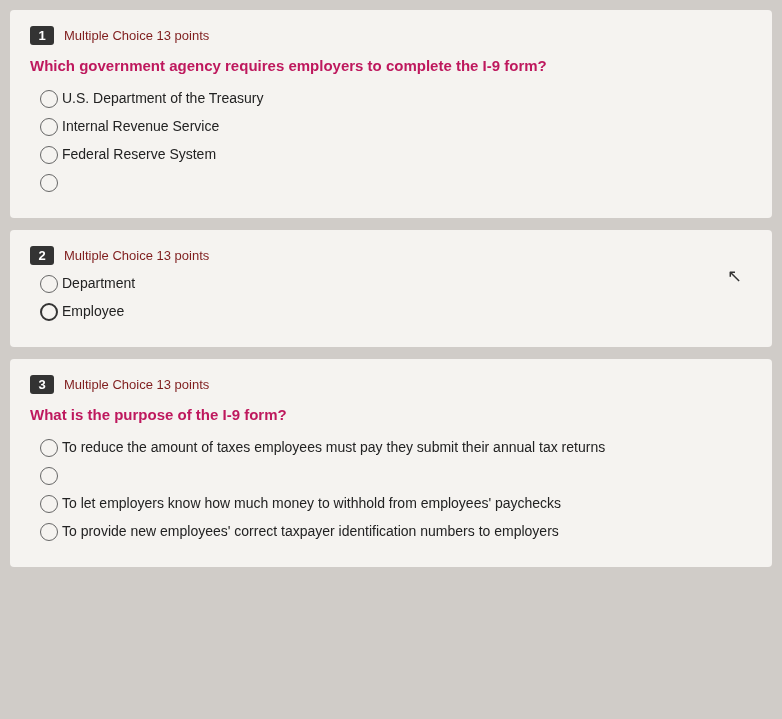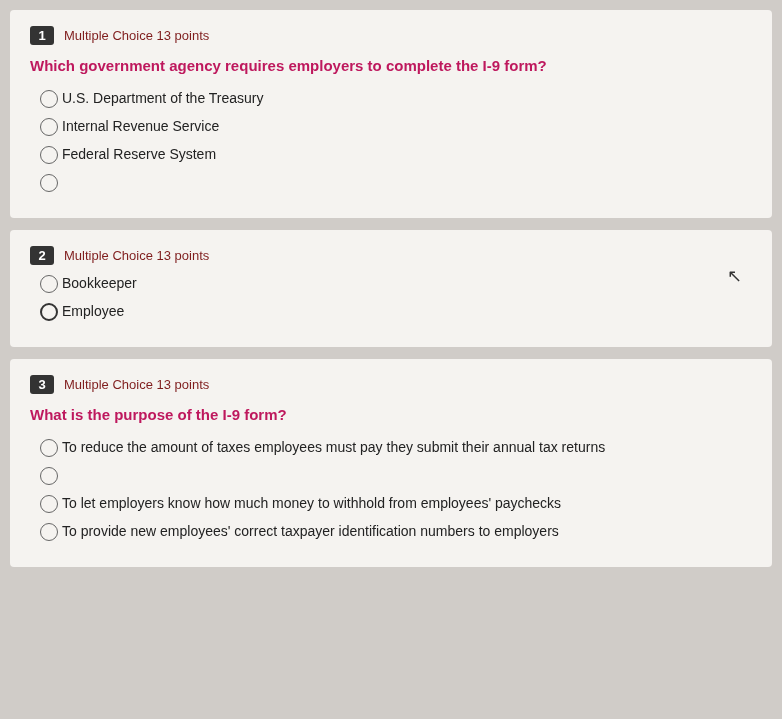--- a/index.html
+++ b/index.html
@@ -124,21 +124,21 @@
       </ul>
     </div>
     <div class="question-card">
       <div class="question-header">
         <span class="question-number">2</span>
         <span class="question-meta">Multiple Choice   13 points</span>
       </div>
       <ul class="options-list">
         <li class="option-item">
           <span class="option-radio"></span>
-          <span>Bookkeeper</span>
+          <span>Department</span>
         </li>
         <li class="option-item">
           <span class="option-radio filled"></span>
           <span>Employee</span>
         </li>
       </ul>
       <span class="cursor-icon">↖</span>
     </div>
     <div class="question-card">
       <div class="question-header">

